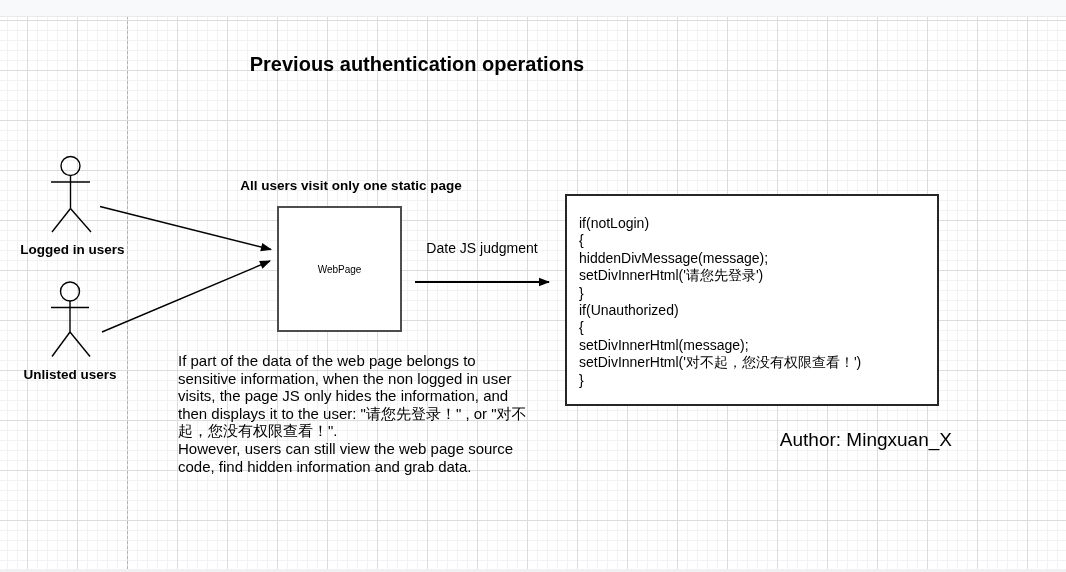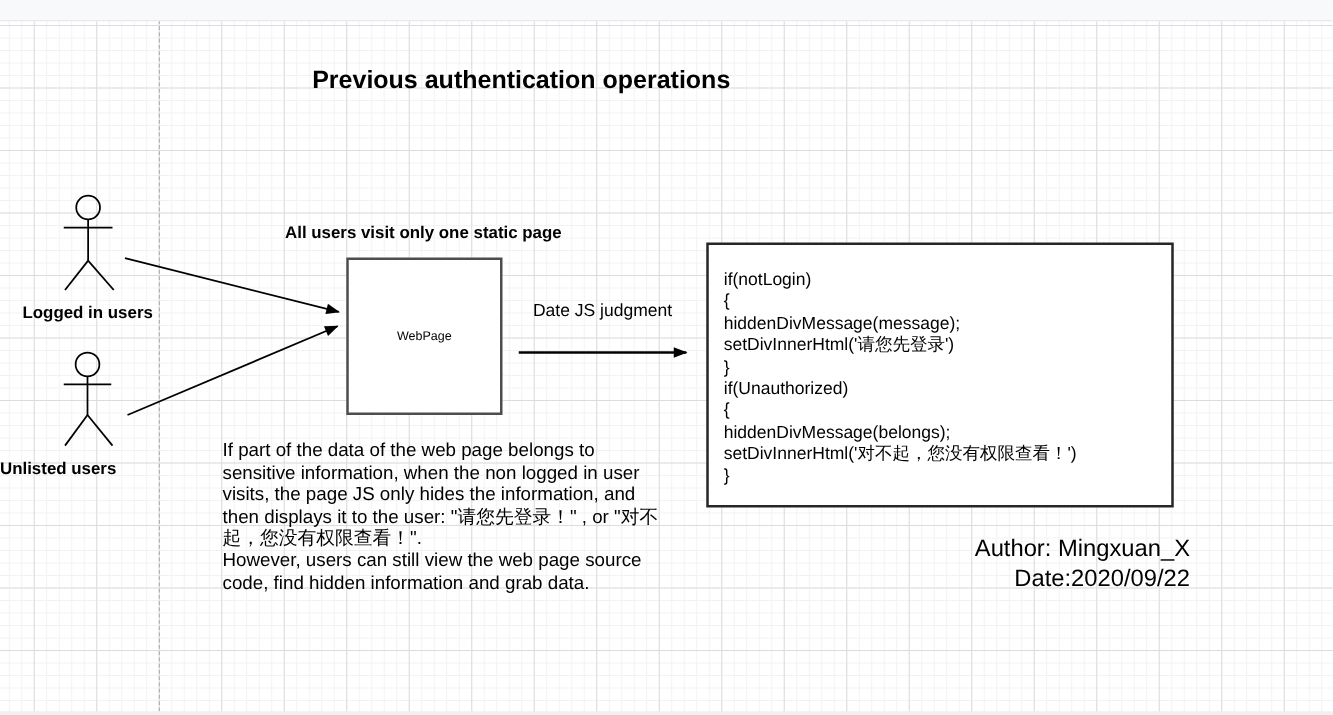--- a/index.html
+++ b/index.html
@@ -13,23 +13,23 @@
       linear-gradient(to right,#f2f2f2 1px,transparent 1px),
       linear-gradient(to bottom,#f2f2f2 1px,transparent 1px);
     background-size:50px 50px,50px 50px,10px 10px,10px 10px;
     background-position:27px 20px,27px 20px,7px 0px,7px 0px;
   }
   .abs{position:absolute;}
   #top-chrome{left:0;top:0;width:1066px;height:16px;background:#f8f9fa;border-bottom:1px solid #e8eaed;}
   #bottom-strip{left:0;top:569px;width:1066px;height:3px;background:#f0f0f2;}
   #page-boundary{left:127px;top:16px;height:553px;width:0;border-left:1px dashed #b3b3b3;}
   #title{left:149px;top:53px;width:536px;text-align:center;font-size:20px;font-weight:bold;color:#000;white-space:nowrap;}
-  .small-bold{font-size:13.5px;font-weight:bold;color:#000;white-space:nowrap;}
+  .small-bold{font-size:13.5px;font-weight:bold;color:#000;text-align:center;white-space:nowrap;}
   #note-static-page{left:228px;top:178px;width:246px;}
-  #label-logged{left:18px;top:242px;width:141px;}
+  #label-logged{left:2px;top:242px;width:141px;}
   #label-unlisted{left:0px;top:367px;width:140px;}
   #webpage-box{left:277px;top:206px;width:121px;height:122px;background:#fff;border:2px solid #4d4d4d;
     display:flex;align-items:center;justify-content:center;font-size:10px;color:#000;}
   #js-label{left:407px;top:240px;width:150px;text-align:center;font-size:14px;color:#000;white-space:nowrap;}
   #code-box{left:565px;top:194px;width:370px;height:208px;background:#fff;border:2px solid #262626;
     box-sizing:content-box;}
   #code-text{margin:19px 8px 0 12px;font-size:14px;line-height:17.4px;color:#000;white-space:pre-line;}
   #explanation{left:178px;top:352px;width:365px;font-size:15px;line-height:17.6px;color:#000;white-space:pre-line;}
   #author-block{left:700px;top:428px;width:252px;text-align:right;font-size:19px;line-height:23.5px;color:#000;}
   svg{position:absolute;left:0;top:0;pointer-events:none;}
@@ -84,34 +84,33 @@
   <div id="js-label" class="abs">Date JS judgment</div>
 
   <div id="code-box" class="abs">
     <div id="code-text">if(notLogin)
 {
 hiddenDivMessage(message);
 setDivInnerHtml('请您先登录')
 }
 if(Unauthorized)
 {
-hiddenDivMessage(belongs);
+setDivInnerHtml(message);
 setDivInnerHtml('对不起，您没有权限查看！')
 }</div>
   </div>
 
   <div id="explanation" class="abs">If part of the data of the web page belongs to
 sensitive information, when the non logged in user
 visits, the page JS only hides the information, and
 then displays it to the user: "请您先登录！" , or "对不
 起，您没有权限查看！".
 However, users can still view the web page source
 code, find hidden information and grab data.</div>
 
   <div id="author-block" class="abs">
     <div>Author: Mingxuan_X</div>
-    <div>Date:2020/09/22</div>
   </div>
 
   <div id="top-chrome" class="abs"></div>
   <div id="bottom-strip" class="abs"></div>
 
 </div>
 
 </body></html>

